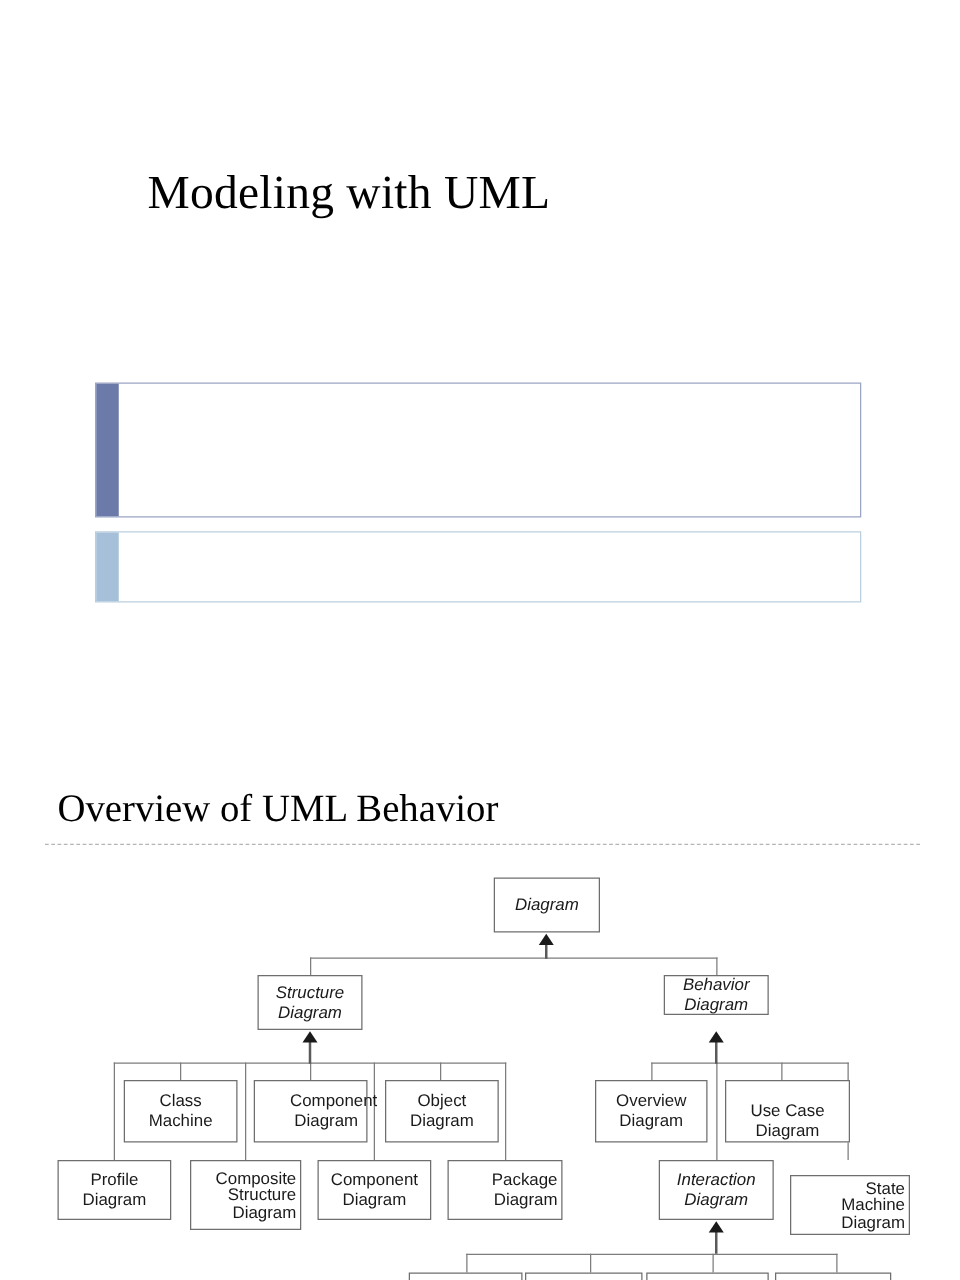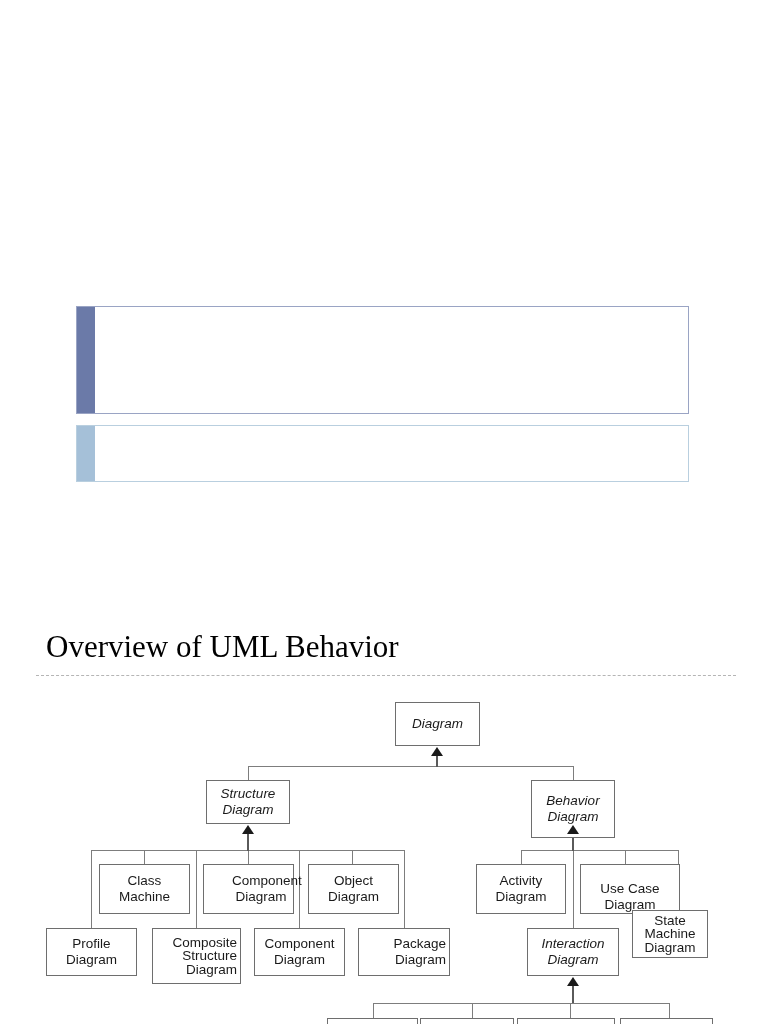--- a/index.html
+++ b/index.html
@@ -153,20 +153,21 @@
     position: absolute;
     width: 1.6px;
     background: #5a5a5a;
     z-index: 2;
   }
 </style>
 </head>
 <body>
 
 <div id="title-block">
+  <div class="title-line">Modeling with UML</div>
 </div>
 
 <div id="content-box-primary">
   <div class="accent-bar accent-primary"></div>
   <div class="box-text"></div>
 </div>
 
 <div id="content-box-secondary">
   <div class="accent-bar accent-secondary"></div>
   <div class="box-text"></div>
@@ -186,21 +187,21 @@
 
   <div class="conn-h" style="left:248px; top:80px; width:326px;"></div>
   <div class="conn-v" style="left:248px; top:80px; height:14px;"></div>
   <div class="conn-v" style="left:573px; top:80px; height:14px;"></div>
 
   <div class="uml-node abstract" style="left:206px; top:94px; width:84px; height:44px;">
     <span class="node-label">Structure
 Diagram</span>
   </div>
 
-  <div class="uml-node abstract" style="left:531px; top:94px; width:84px; height:58px;">
+  <div class="uml-node abstract" style="left:531px; top:94px; width:84px; height:32px;">
     <span class="node-label">Behavior
 Diagram</span>
   </div>
 
   <div class="tri" style="left:242px; top:139px;"></div>
   <div class="arrow-stem" style="left:247px; top:147px; height:18px;"></div>
   <div class="tri" style="left:567px; top:139px;"></div>
   <div class="arrow-stem" style="left:572px; top:147px; height:18px;"></div>
 
   <div class="conn-h" style="left:91px; top:164px; width:314px;"></div>
@@ -245,33 +246,33 @@
 Diagram</span>
   </div>
 
   <div class="conn-h" style="left:521px; top:164px; width:158px;"></div>
   <div class="conn-v" style="left:521px; top:164px; height:14px;"></div>
   <div class="conn-v" style="left:625px; top:164px; height:14px;"></div>
   <div class="conn-v" style="left:573px; top:164px; height:78px;"></div>
   <div class="conn-v" style="left:678px; top:164px; height:78px;"></div>
 
   <div class="uml-node" style="left:476px; top:178px; width:90px; height:50px;">
-    <span class="node-label">Activity
+    <span class="node-label">Overview
 Diagram</span>
   </div>
   <div class="uml-node" style="left:580px; top:178px; width:100px; height:50px;align-items:flex-end;">
     <span class="node-label">Use Case
 Diagram</span>
   </div>
 
   <div class="uml-node abstract" style="left:527px; top:242px; width:92px; height:48px;">
     <span class="node-label">Interaction
 Diagram</span>
   </div>
-  <div class="uml-node tight" style="left:632px; top:224px; width:76px; height:48px;">
+  <div class="uml-node tight" style="left:632px; top:254px; width:96px; height:48px;text-align:right;">
     <span class="node-label">State
 Machine
 Diagram</span>
   </div>
 
   <div class="tri" style="left:567px; top:291px;"></div>
   <div class="arrow-stem" style="left:572px; top:299px; height:18px;"></div>
 
   <div class="conn-h" style="left:373px; top:317px; width:297px;"></div>
   <div class="conn-v" style="left:373px; top:317px; height:21px;"></div>

